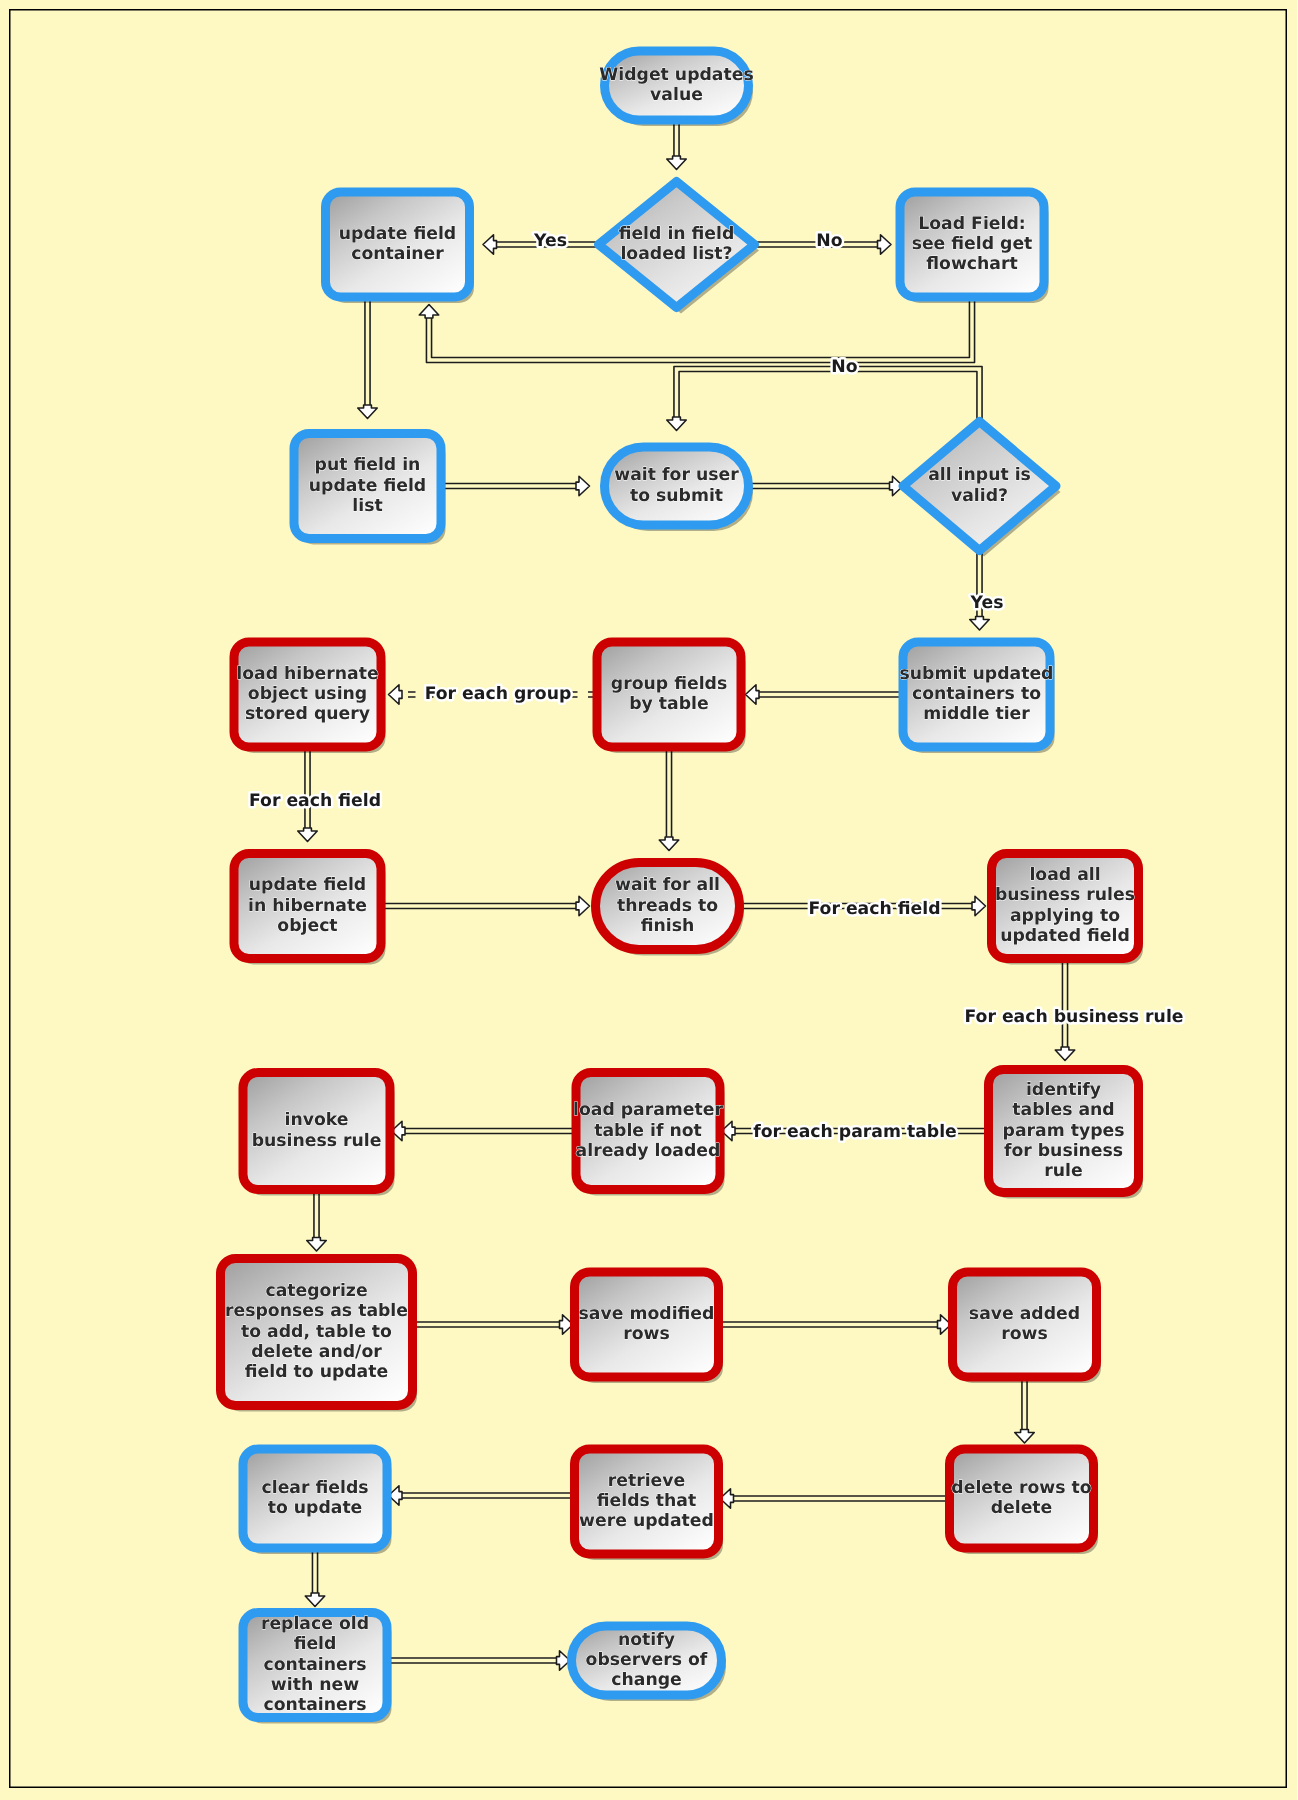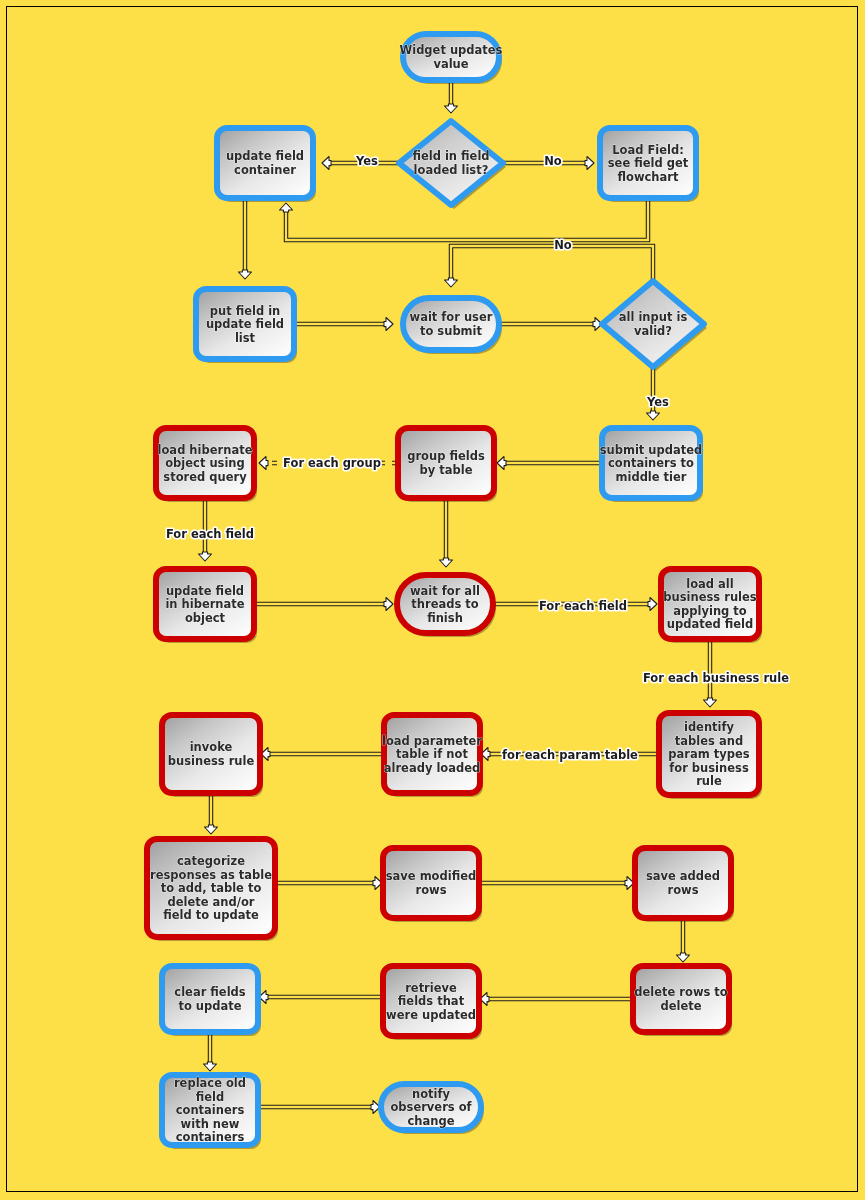--- a/index.html
+++ b/index.html
@@ -4,21 +4,21 @@
 <style>
   html,body{margin:0;padding:0;background:#ffffff;}
   body{
     width:865px;height:1200px;
     font-family:"DejaVu Sans","Liberation Sans",sans-serif;
     overflow:hidden;
   }
   #page{
     position:relative;
     width:865px;height:1200px;
-    background:#fde047;
+    background:#fef9c3;
     box-sizing:border-box;
   }
   #page-border{
     position:absolute;
     left:6px;top:6px;
     width:852px;height:1186px;
     border:1px solid #000000;
     box-sizing:border-box;
     pointer-events:none;
   }

